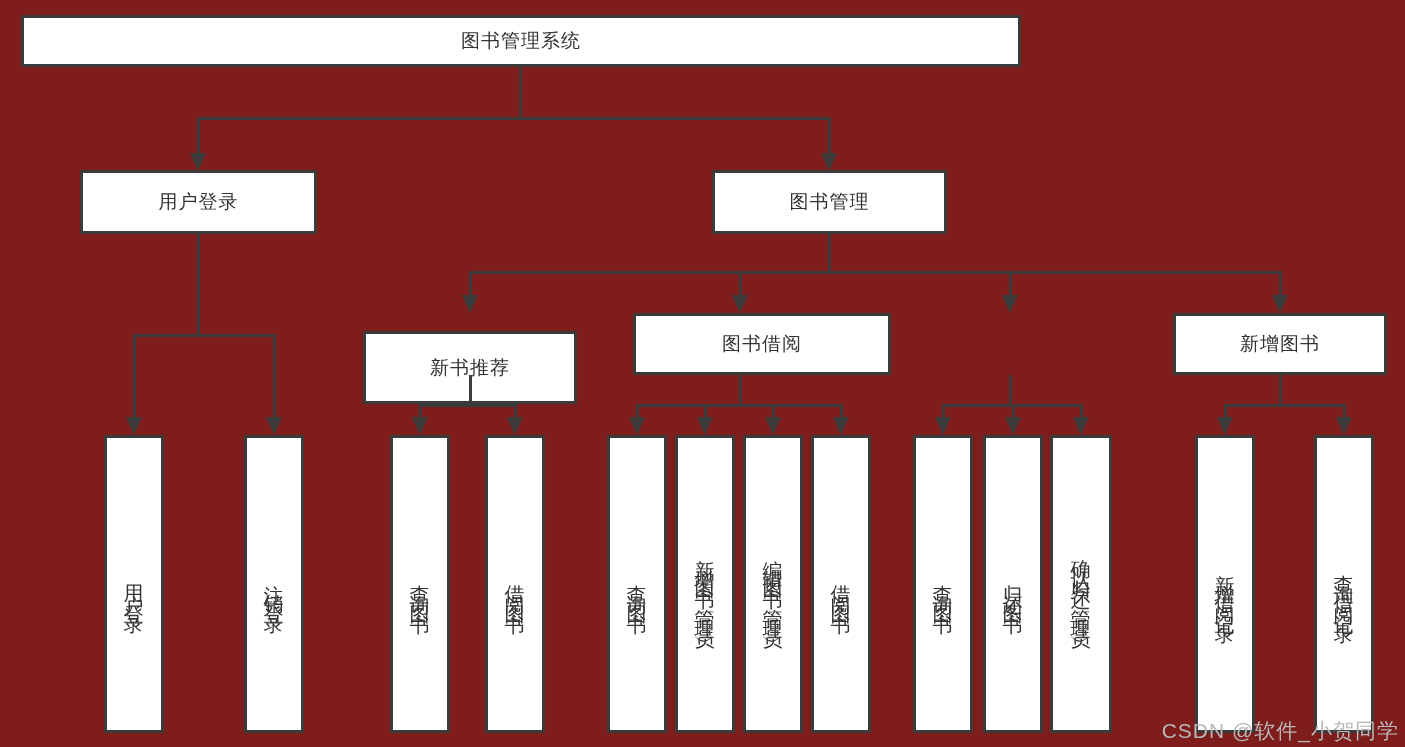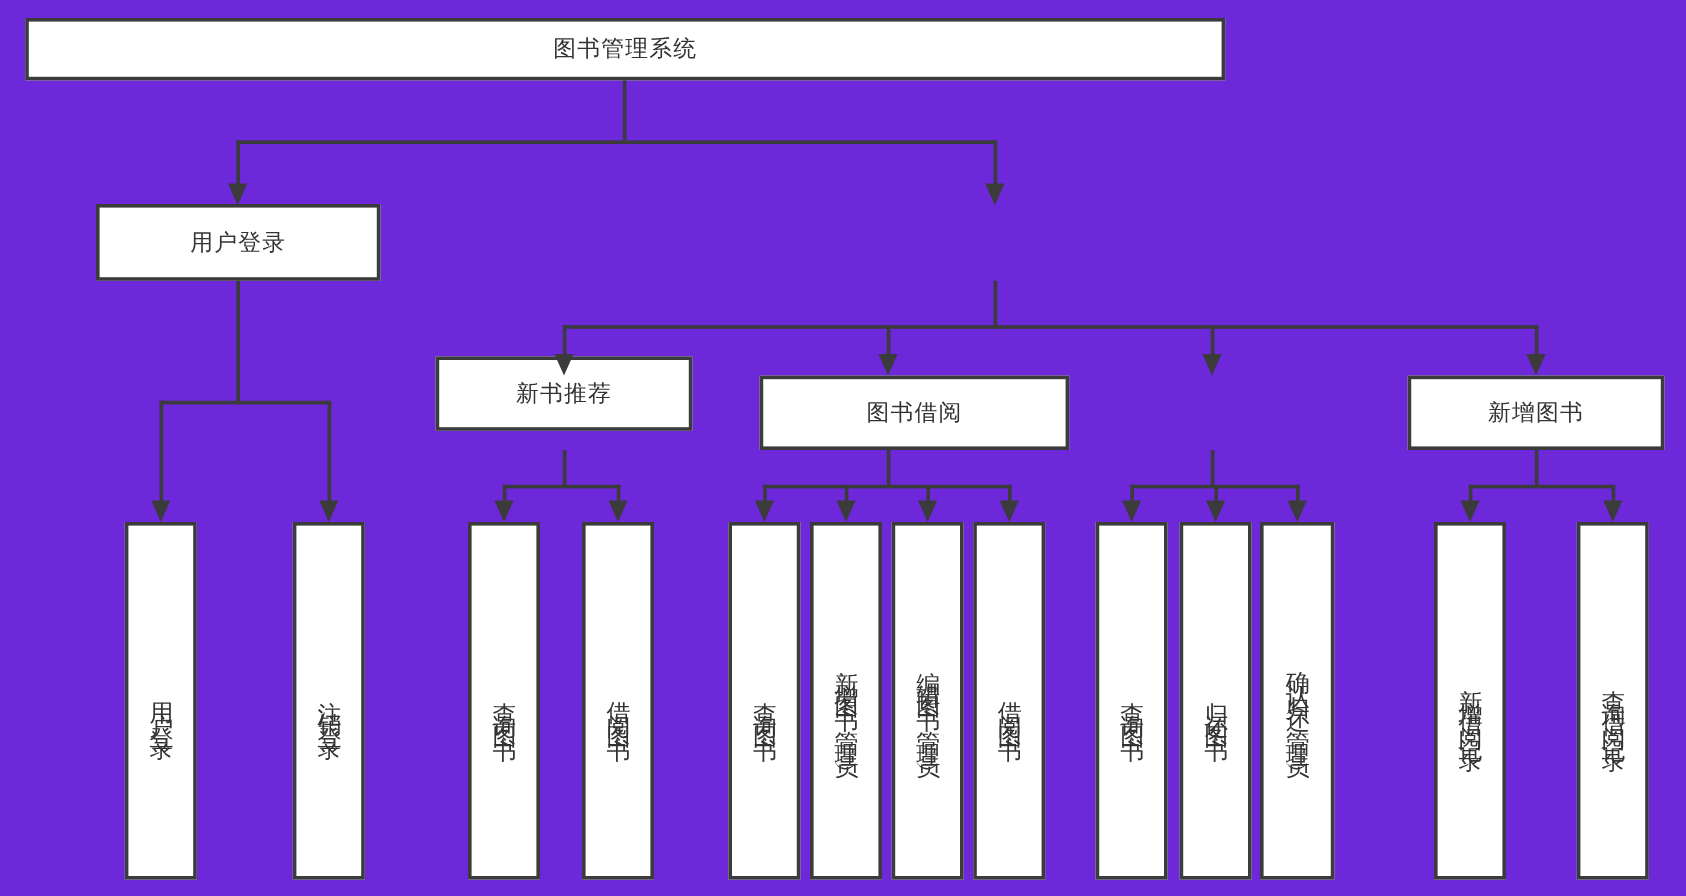--- a/index.html
+++ b/index.html
@@ -1,20 +1,20 @@
 <!DOCTYPE html>
 <html><head>
 <meta charset="utf-8">
 <style>
   html, body { margin: 0; padding: 0; background: #ffffff; }
   .canvas {
     position: relative;
     width: 1405px;
     height: 747px;
-    background: #6d28d9;
+    background: #7f1d1d;
     overflow: hidden;
     font-family: "Liberation Sans", "DejaVu Sans", sans-serif;
     color: #333333;
   }
   .box {
     position: absolute;
     box-sizing: border-box;
     border: 3px solid #3b3b3b;
     background: #ffffff;
     display: flex;
@@ -61,22 +61,25 @@
 
 <div class="canvas">
 
   <div class="box" style="left:21px;top:15px;width:1000px;height:52px">
     <span class="hlabel">图书管理系统</span>
   </div>
 
   <div class="box" style="left:80px;top:170px;width:237px;height:64px">
     <span class="hlabel">用户登录</span>
   </div>
+  <div class="box" style="left:712px;top:170px;width:235px;height:64px">
+    <span class="hlabel">图书管理</span>
+  </div>
 
-  <div class="box" style="left:363px;top:297px;width:214px;height:62px">
+  <div class="box" style="left:363px;top:331px;width:214px;height:73px">
     <span class="hlabel">新书推荐</span>
   </div>
   <div class="box" style="left:633px;top:313px;width:258px;height:62px">
     <span class="hlabel">图书借阅</span>
   </div>
   <div class="box" style="left:1173px;top:313px;width:214px;height:62px">
     <span class="hlabel">新增图书</span>
   </div>
 
   <div class="box leaf" style="left:104px;top:435px;width:60px;height:298px">
@@ -175,14 +178,15 @@
   <div class="arrow" style="left:1005px;top:417px"></div>
   <div class="arrow" style="left:1073px;top:417px"></div>
 
   <div class="vline" style="left:1279px;top:375px;height:31px"></div>
   <div class="hline" style="left:1224px;top:404px;width:122px"></div>
   <div class="vline" style="left:1224px;top:404px;height:16px"></div>
   <div class="vline" style="left:1343px;top:404px;height:16px"></div>
   <div class="arrow" style="left:1217px;top:417px"></div>
   <div class="arrow" style="left:1336px;top:417px"></div>
 
+  <div class="watermark">CSDN @软件_小贺同学</div>
 
 </div>
 
 </body></html>

